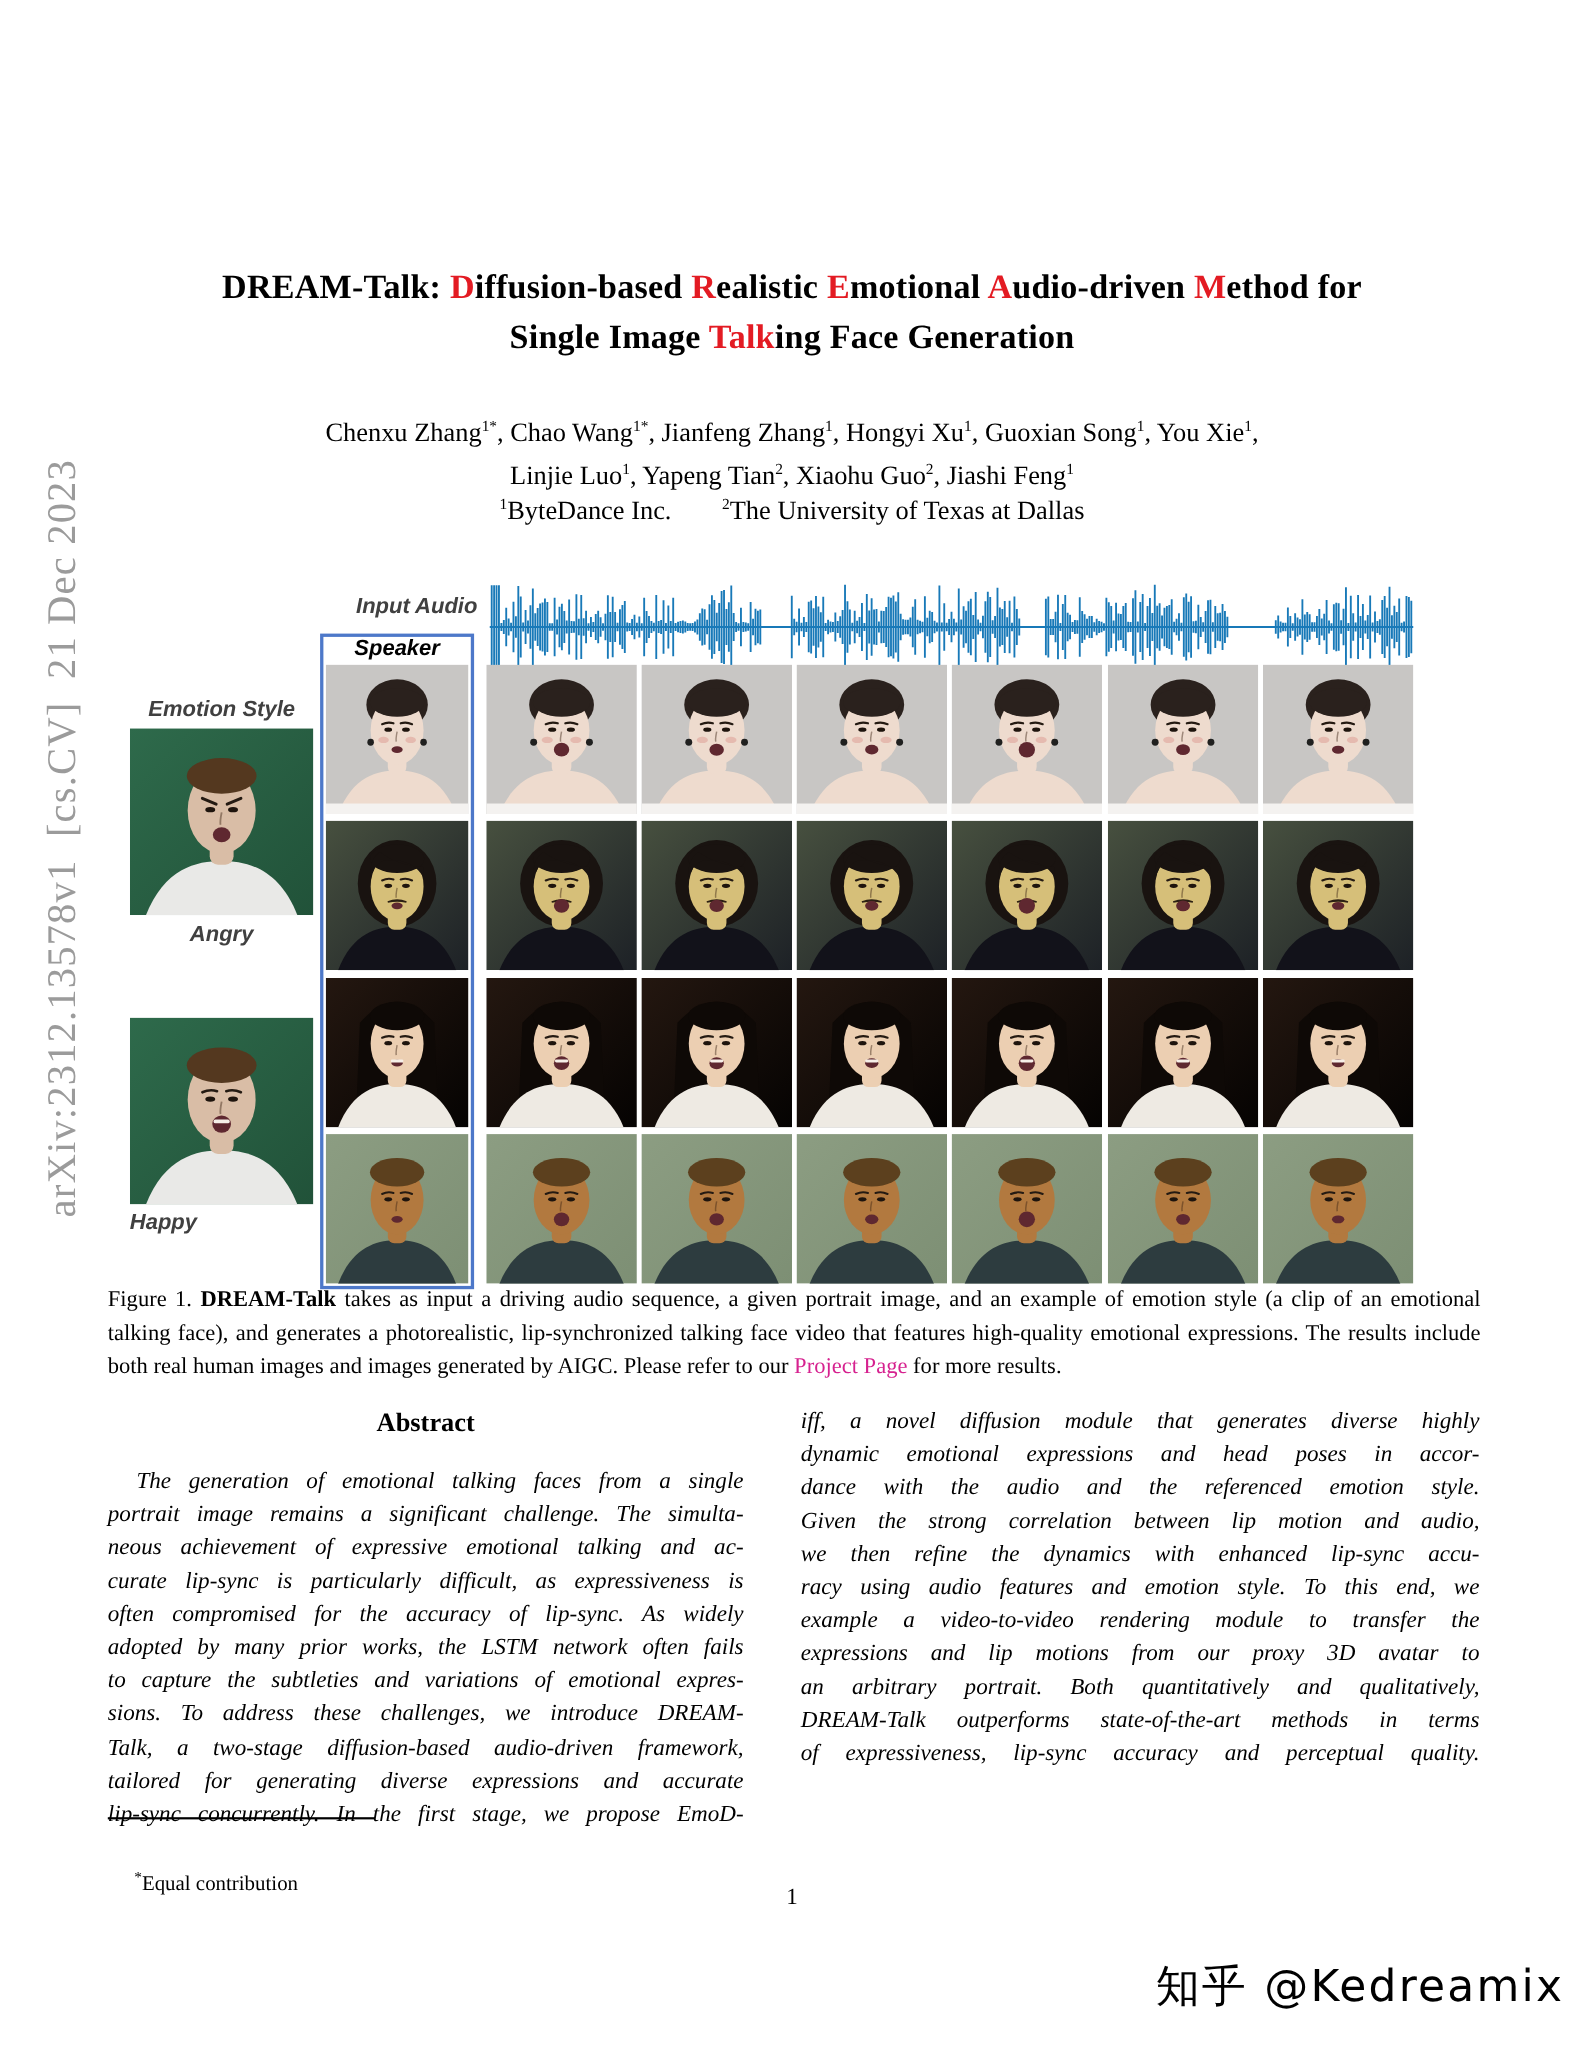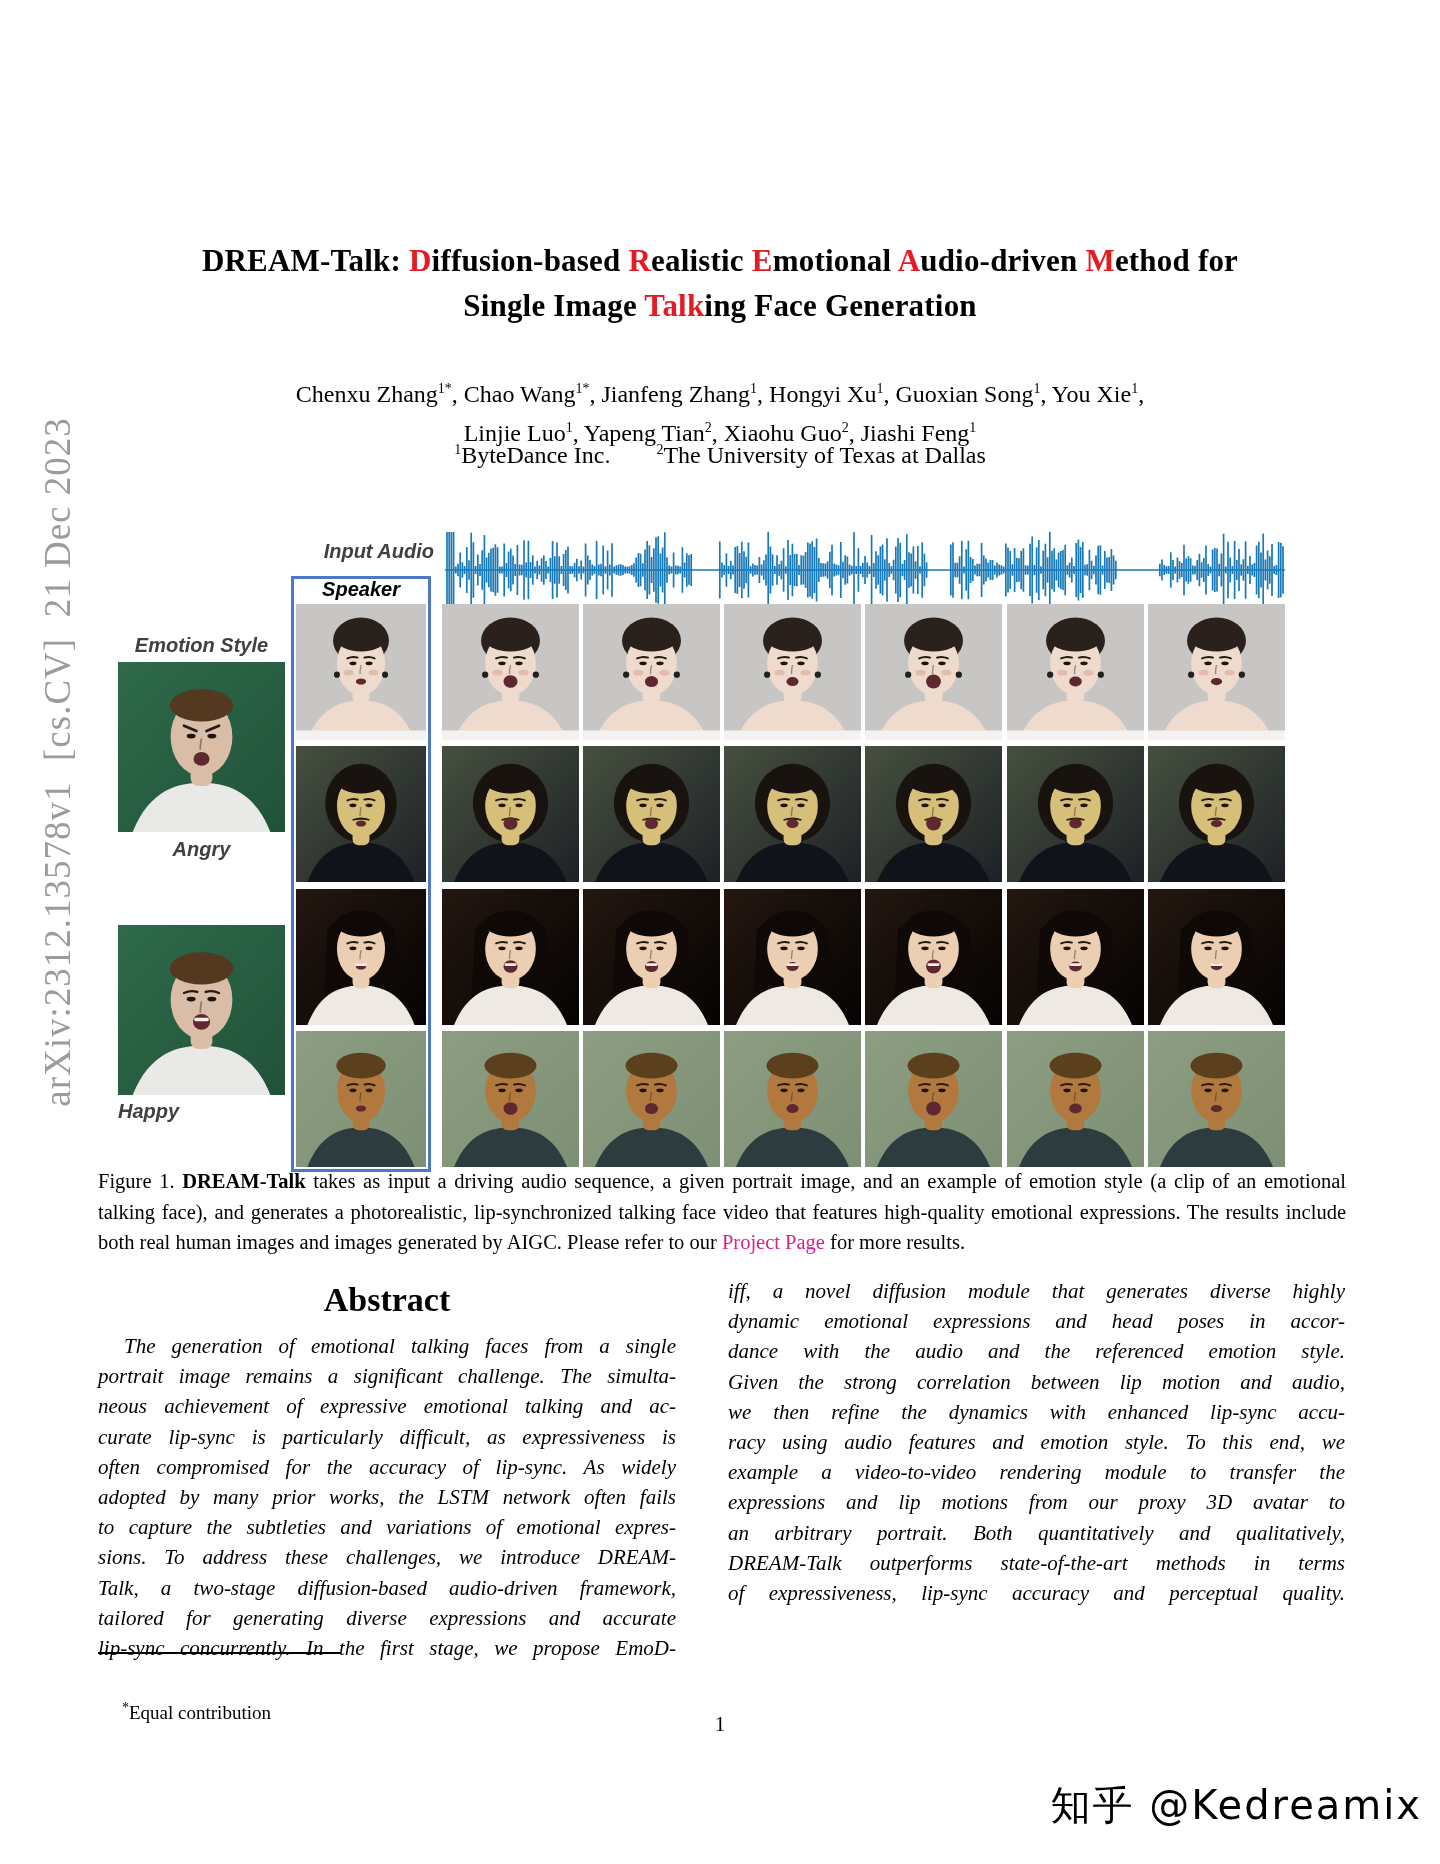--- a/index.html
+++ b/index.html
@@ -7,21 +7,21 @@
         font-family:"Liberation Serif","DejaVu Serif",serif;color:#000;overflow:hidden;}
 
   
   .title{position:absolute;left:0;right:0;top:238px;text-align:center;
          font-weight:bold;font-size:31px;line-height:45px;letter-spacing:.2px;}
   .authors{position:absolute;left:0;right:0;top:372px;text-align:center;
            font-size:24px;line-height:34px;}
   .authors sup,.affil sup,.footnote sup{font-size:14px;}
   .affil{position:absolute;left:0;right:0;top:442px;text-align:center;font-size:24px;}
   .affil .aff{display:inline-block;}
-  .affil .aff + .aff{margin-left:46px;}
+  .affil .aff + .aff{margin-left:46px;margin-top:10px;}
 
   
   .arxiv{position:absolute;left:57px;top:762px;transform:translate(-50%,-50%) rotate(-90deg);
          white-space:pre;font-size:37px;color:#9b9b9b;letter-spacing:1px;}
 
   
   .fig-label{position:absolute;font-family:"Liberation Sans","DejaVu Sans",sans-serif;
              font-weight:bold;font-style:italic;color:#404040;}
   .lbl-input-audio{left:262px;top:540px;width:172px;text-align:right;font-size:20px;}
   .lbl-emotion-style{left:108px;top:634px;width:187px;text-align:center;font-size:20px;}
@@ -37,21 +37,21 @@
   .face-cell svg{display:block;width:100%;height:100%;}
 
   
   .caption{position:absolute;left:98px;top:1166px;width:1248px;
            font-size:20.5px;line-height:30.5px;text-align:justify;}
   .caption .bold{font-weight:bold;}
   .caption .link{cursor:pointer;}
 
   
   .abs-heading{position:absolute;left:98px;top:1281px;width:578px;text-align:center;
-               font-weight:bold;font-size:34px;}
+               font-weight:bold;font-size:24px;}
   .col{position:absolute;font-size:21px;font-style:italic;line-height:30.2px;}
   .col-left{left:98px;top:1331px;width:578px;}
   .col-right{left:728px;top:1276px;width:617px;}
   .col .ln{text-align:justify;text-align-last:justify;white-space:normal;}
   .col .ln.indent{text-indent:26px;}
 
   
   .foot-rule{position:absolute;left:98px;top:1652px;width:243px;border-top:2px solid #000;}
   .footnote{position:absolute;left:98px;top:1660px;font-size:19px;padding-left:24px;font-style:normal;margin-top:40px;}
   .page-num{position:absolute;left:0;right:0;top:1712px;text-align:center;font-size:21px;}

